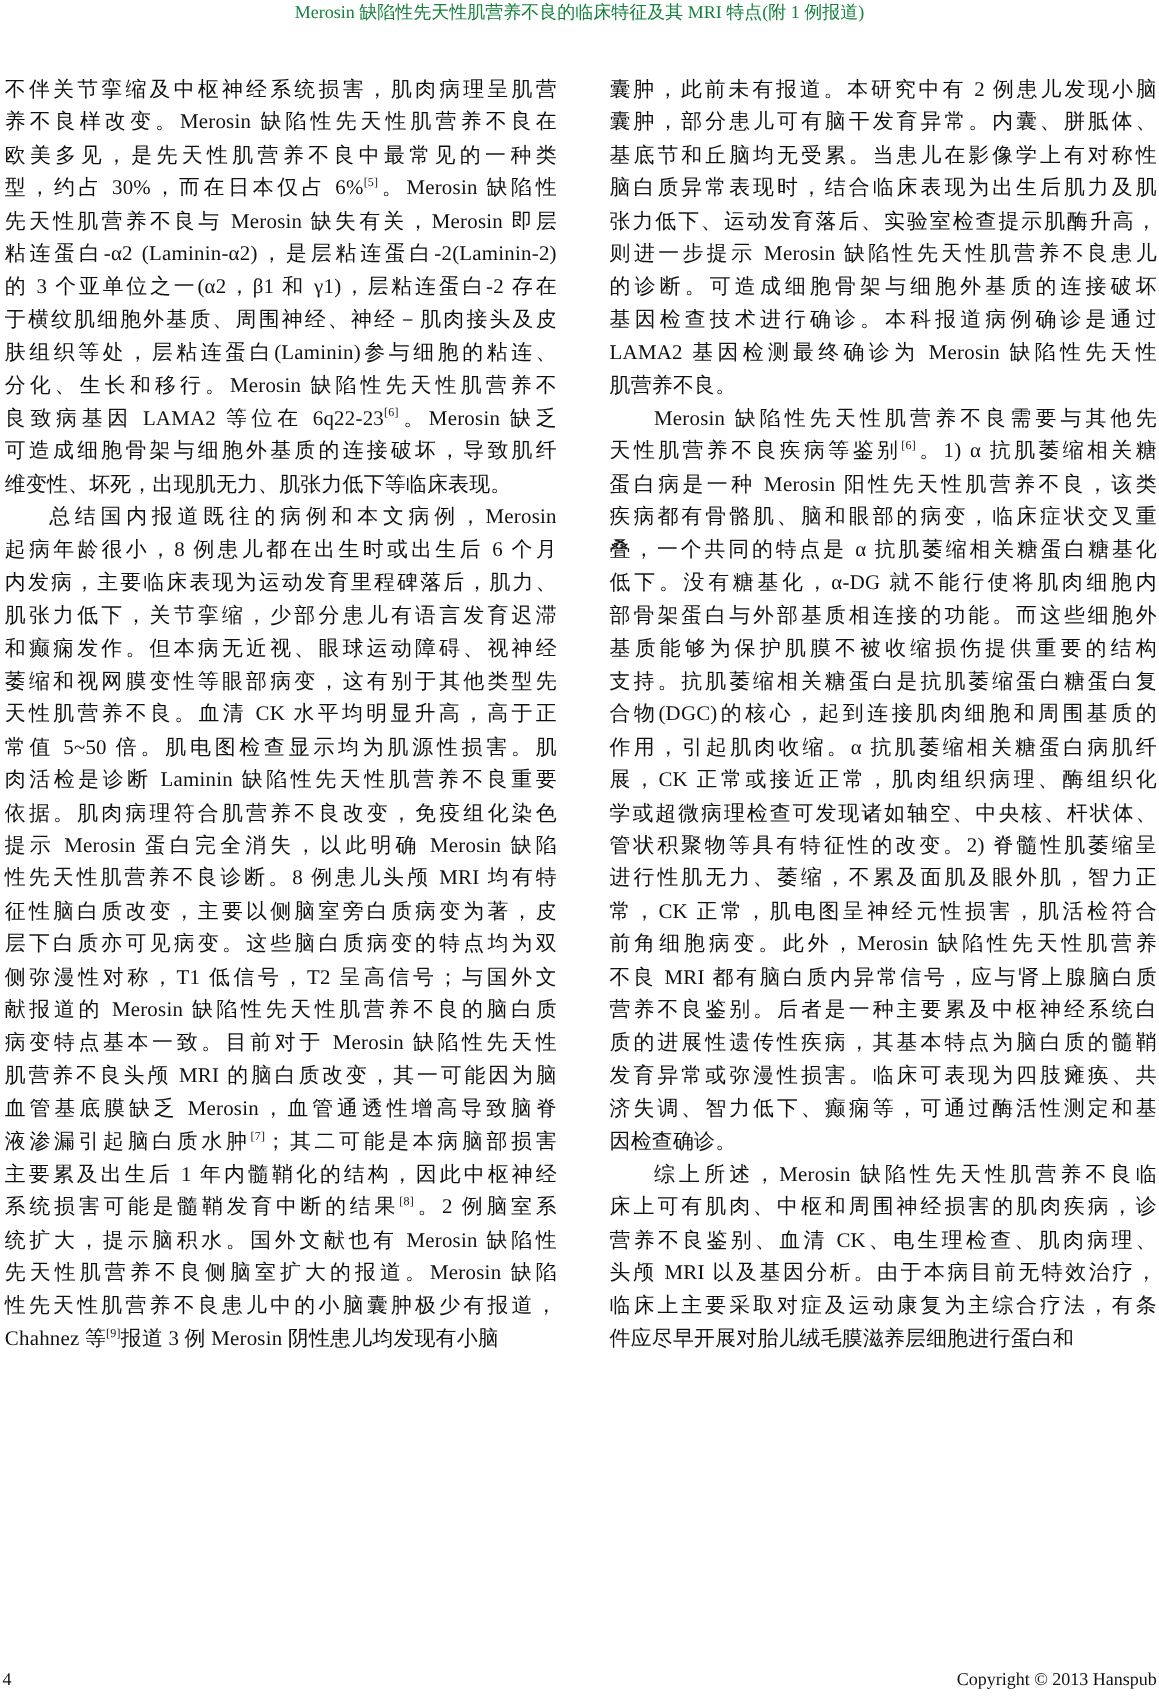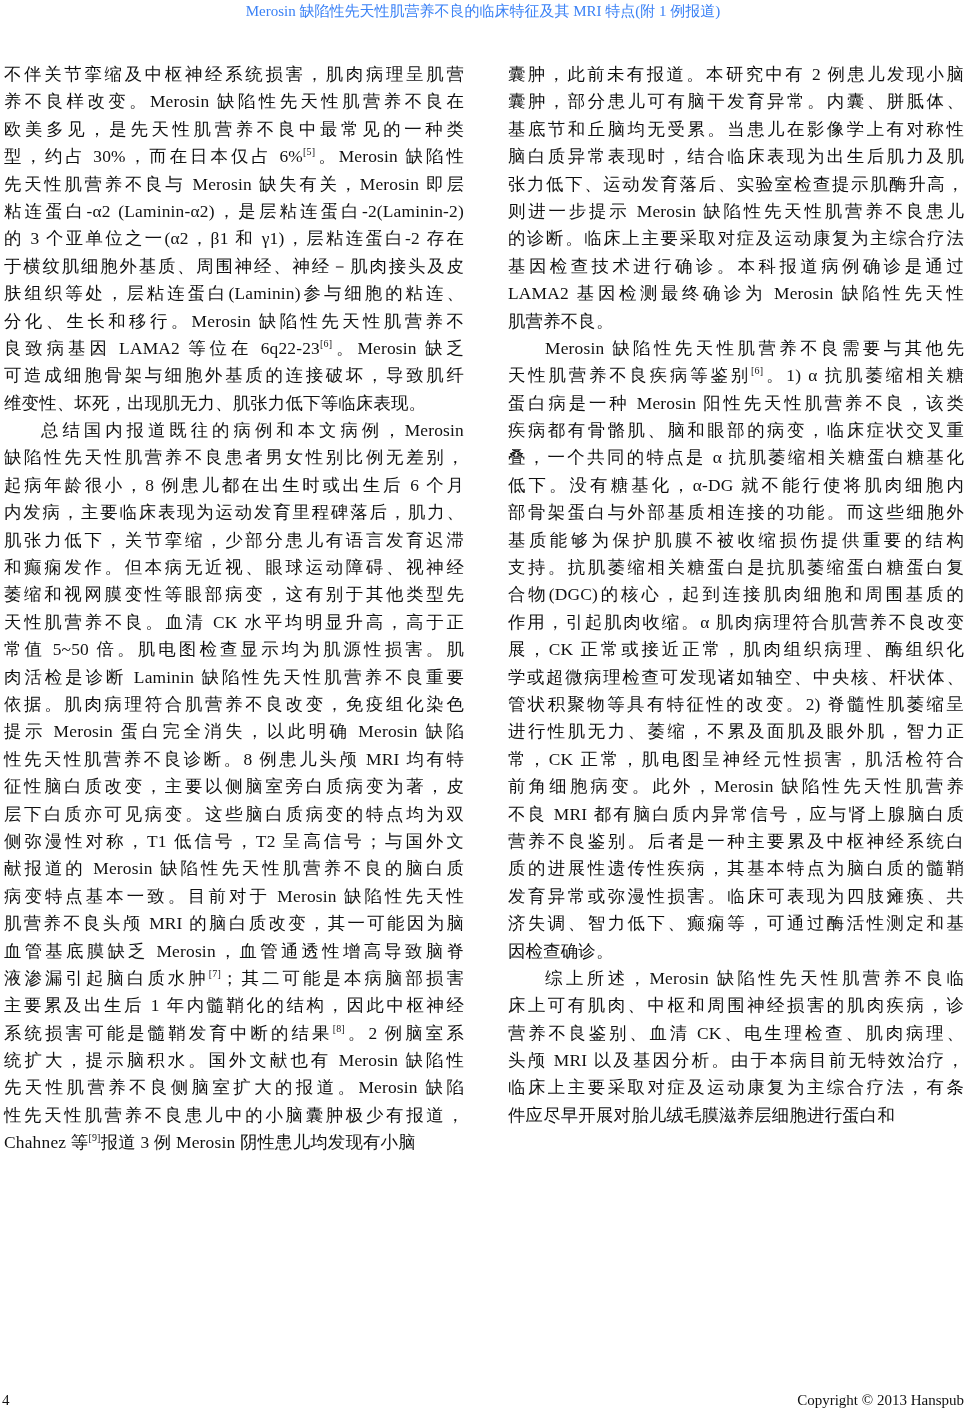--- a/index.html
+++ b/index.html
@@ -1,19 +1,19 @@
 <!DOCTYPE html>
 <html><head>
 <meta charset="utf-8">
 <style>
   html, body { margin: 0; padding: 0; background: #ffffff; }
   body { width: 966px; height: 1414px; position: relative; overflow: hidden;
          font-family: "Liberation Serif", "DejaVu Serif", serif; color: #111; }
   .running-header { position: absolute; top: 0; left: 0; width: 966px; text-align: center;
-         font-size: 15px; line-height: 22px; color: #3b82f6; }
+         font-size: 15px; line-height: 22px; color: #15803d; }
   .col { position: absolute; top: 61px; width: 460px; }
   .col.left { left: 4px; }
   .col.right { left: 508px; width: 456px; }
   .line { display: block; height: 27.4px; line-height: 27.4px; font-size: 17.4px;
           white-space: nowrap; text-align: justify; text-align-last: justify; letter-spacing: 0.2px; }
   .line.last { text-align-last: left; }
   .line.indent { padding-left: 37px; }
   sup { font-size: 10px; line-height: 0; vertical-align: 7px; }
   .footer-page { position: absolute; left: 2px; top: 1392px; font-size: 15px; }
   .footer-copy { position: absolute; right: 2px; top: 1392px; font-size: 15px; }
@@ -31,21 +31,20 @@
     <span class="line">先天性肌营养不良与 Merosin 缺失有关，Merosin 即层</span>
     <span class="line">粘连蛋白-α2 (Laminin-α2)，是层粘连蛋白-2(Laminin-2)</span>
     <span class="line">的 3 个亚单位之一(α2，β1 和 γ1)，层粘连蛋白-2 存在</span>
     <span class="line">于横纹肌细胞外基质、周围神经、神经－肌肉接头及皮</span>
     <span class="line">肤组织等处，层粘连蛋白(Laminin)参与细胞的粘连、</span>
     <span class="line">分化、生长和移行。Merosin 缺陷性先天性肌营养不</span>
     <span class="line">良致病基因 LAMA2 等位在 6q22-23<sup>[6]</sup>。Merosin 缺乏</span>
     <span class="line">可造成细胞骨架与细胞外基质的连接破坏，导致肌纤</span>
     <span class="line last">维变性、坏死，出现肌无力、肌张力低下等临床表现。</span>
     <span class="line indent">总结国内报道既往的病例和本文病例，Merosin</span>
-    <span class="line">缺陷性先天性肌营养不良患者男女性别比例无差别，</span>
     <span class="line">起病年龄很小，8 例患儿都在出生时或出生后 6 个月</span>
     <span class="line">内发病，主要临床表现为运动发育里程碑落后，肌力、</span>
     <span class="line">肌张力低下，关节挛缩，少部分患儿有语言发育迟滞</span>
     <span class="line">和癫痫发作。但本病无近视、眼球运动障碍、视神经</span>
     <span class="line">萎缩和视网膜变性等眼部病变，这有别于其他类型先</span>
     <span class="line">天性肌营养不良。血清 CK 水平均明显升高，高于正</span>
     <span class="line">常值 5~50 倍。肌电图检查显示均为肌源性损害。肌</span>
     <span class="line">肉活检是诊断 Laminin 缺陷性先天性肌营养不良重要</span>
     <span class="line">依据。肌肉病理符合肌营养不良改变，免疫组化染色</span>
     <span class="line">提示 Merosin 蛋白完全消失，以此明确 Merosin 缺陷</span>
@@ -65,35 +64,35 @@
     <span class="line">性先天性肌营养不良患儿中的小脑囊肿极少有报道，</span>
     <span class="line last">Chahnez 等<sup>[9]</sup>报道 3 例 Merosin 阴性患儿均发现有小脑</span>
   </div>
 <div class="col right" id="rightCol">
     <span class="line">囊肿，此前未有报道。本研究中有 2 例患儿发现小脑</span>
     <span class="line">囊肿，部分患儿可有脑干发育异常。内囊、胼胝体、</span>
     <span class="line">基底节和丘脑均无受累。当患儿在影像学上有对称性</span>
     <span class="line">脑白质异常表现时，结合临床表现为出生后肌力及肌</span>
     <span class="line">张力低下、运动发育落后、实验室检查提示肌酶升高，</span>
     <span class="line">则进一步提示 Merosin 缺陷性先天性肌营养不良患儿</span>
-    <span class="line">的诊断。临床上主要采取对症及运动康复为主综合疗法</span>
+    <span class="line">的诊断。可造成细胞骨架与细胞外基质的连接破坏</span>
     <span class="line">基因检查技术进行确诊。本科报道病例确诊是通过</span>
     <span class="line">LAMA2 基因检测最终确诊为 Merosin 缺陷性先天性</span>
     <span class="line last">肌营养不良。</span>
     <span class="line indent">Merosin 缺陷性先天性肌营养不良需要与其他先</span>
     <span class="line">天性肌营养不良疾病等鉴别<sup>[6]</sup>。1) α 抗肌萎缩相关糖</span>
     <span class="line">蛋白病是一种 Merosin 阳性先天性肌营养不良，该类</span>
     <span class="line">疾病都有骨骼肌、脑和眼部的病变，临床症状交叉重</span>
     <span class="line">叠，一个共同的特点是 α 抗肌萎缩相关糖蛋白糖基化</span>
     <span class="line">低下。没有糖基化，α-DG 就不能行使将肌肉细胞内</span>
     <span class="line">部骨架蛋白与外部基质相连接的功能。而这些细胞外</span>
     <span class="line">基质能够为保护肌膜不被收缩损伤提供重要的结构</span>
     <span class="line">支持。抗肌萎缩相关糖蛋白是抗肌萎缩蛋白糖蛋白复</span>
     <span class="line">合物(DGC)的核心，起到连接肌肉细胞和周围基质的</span>
-    <span class="line">作用，引起肌肉收缩。α 肌肉病理符合肌营养不良改变</span>
+    <span class="line">作用，引起肌肉收缩。α 抗肌萎缩相关糖蛋白病肌纤</span>
     <span class="line">展，CK 正常或接近正常，肌肉组织病理、酶组织化</span>
     <span class="line">学或超微病理检查可发现诸如轴空、中央核、杆状体、</span>
     <span class="line">管状积聚物等具有特征性的改变。2) 脊髓性肌萎缩呈</span>
     <span class="line">进行性肌无力、萎缩，不累及面肌及眼外肌，智力正</span>
     <span class="line">常，CK 正常，肌电图呈神经元性损害，肌活检符合</span>
     <span class="line">前角细胞病变。此外，Merosin 缺陷性先天性肌营养</span>
     <span class="line">不良 MRI 都有脑白质内异常信号，应与肾上腺脑白质</span>
     <span class="line">营养不良鉴别。后者是一种主要累及中枢神经系统白</span>
     <span class="line">质的进展性遗传性疾病，其基本特点为脑白质的髓鞘</span>
     <span class="line">发育异常或弥漫性损害。临床可表现为四肢瘫痪、共</span>

